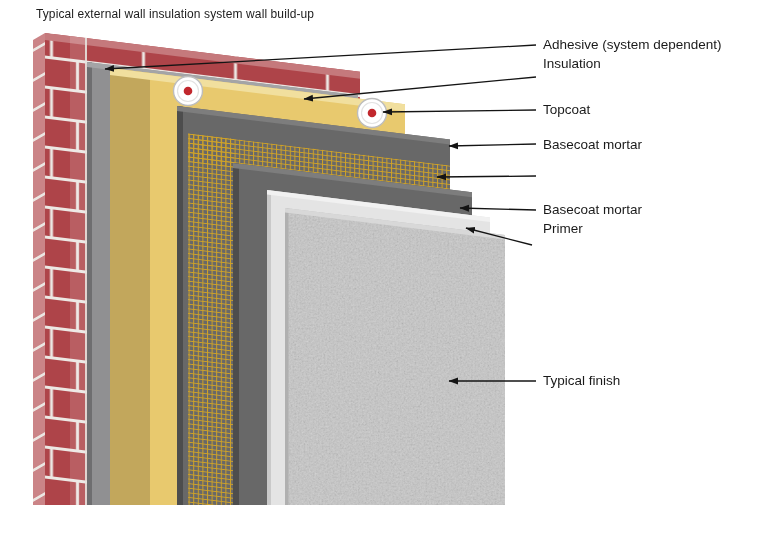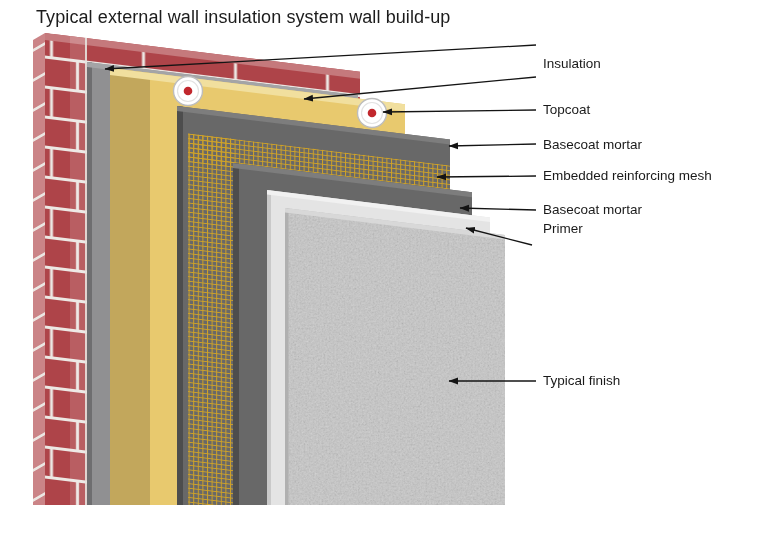--- a/index.html
+++ b/index.html
@@ -1,21 +1,21 @@
 <!DOCTYPE html>
 <html style="--brick-front: #ae4449; --brick-side: #cb8487; --brick-top: #c5797c; --mortar: #ece7e3; --adhesive: #909092; --adhesive-side: #6e6e70; --adhesive-top: #a4a4a6; --insulation: #e8c96e; --insulation-side: #c2a75c; --insulation-top: #f1df9e; --basecoat: #686868; --basecoat-side: #4d4d4d; --basecoat-top: #7d7d7d; --mesh-gold: #cfa228; --primer: #e4e4e4; --primer-side: #c9c9c9; --primer-top: #f1f1f1; --topcoat: #c7c7c7; --topcoat-side: #b0b0b0; --topcoat-top: #d9d9d9; --fixing-dot: #c1272d; --line: #141414;"><head>
 <meta charset="utf-8">
 <style>
   html,body{margin:0;padding:0;background:#ffffff;}
   .stage{
     position:relative;width:768px;height:543px;background:#ffffff;overflow:hidden;
     font-family:"Liberation Sans","DejaVu Sans",sans-serif;
   }
   .title{
-    position:absolute;left:36px;top:7px;font-size:18px;color:#1c1c1c;
+    position:absolute;left:36px;top:7px;font-size:12px;color:#1c1c1c;
     letter-spacing:0.1px;white-space:nowrap;
   }
   .diagram-svg{position:absolute;left:0;top:0;}
   .label{
     position:absolute;left:543px;font-size:13.5px;color:#1a1a1a;line-height:18px;
     white-space:nowrap;
   }
 </style>
 </head>
 <body>
@@ -125,21 +125,21 @@
       <line x1="536" y1="144" x2="449" y2="146" marker-end="url(#ah)"></line>
       <line x1="536" y1="176" x2="437" y2="177" marker-end="url(#ah)"></line>
       <line x1="536" y1="210" x2="460" y2="208" marker-end="url(#ah)"></line>
       <line x1="532" y1="245" x2="466" y2="228" marker-end="url(#ah)"></line>
       <line x1="536" y1="381" x2="449" y2="381" marker-end="url(#ah)"></line>
     </g>
   </svg>
 
   <div class="title">Typical external wall insulation system wall build-up</div>
 
+  <div class="label" style="top:36px">Adhesive (system dependent)</div>
   <div class="label" style="top:55px">Insulation</div>
   <div class="label" style="top:101px">Topcoat</div>
   <div class="label" style="top:136px">Basecoat mortar</div>
-  <div class="label" style="top:167px">Embedded reinforcing mesh</div>
   <div class="label" style="top:201px">Basecoat mortar</div>
   <div class="label" style="top:220px">Primer</div>
   <div class="label" style="top:372px">Typical finish</div>
 
 </div>
 
 </body></html>

